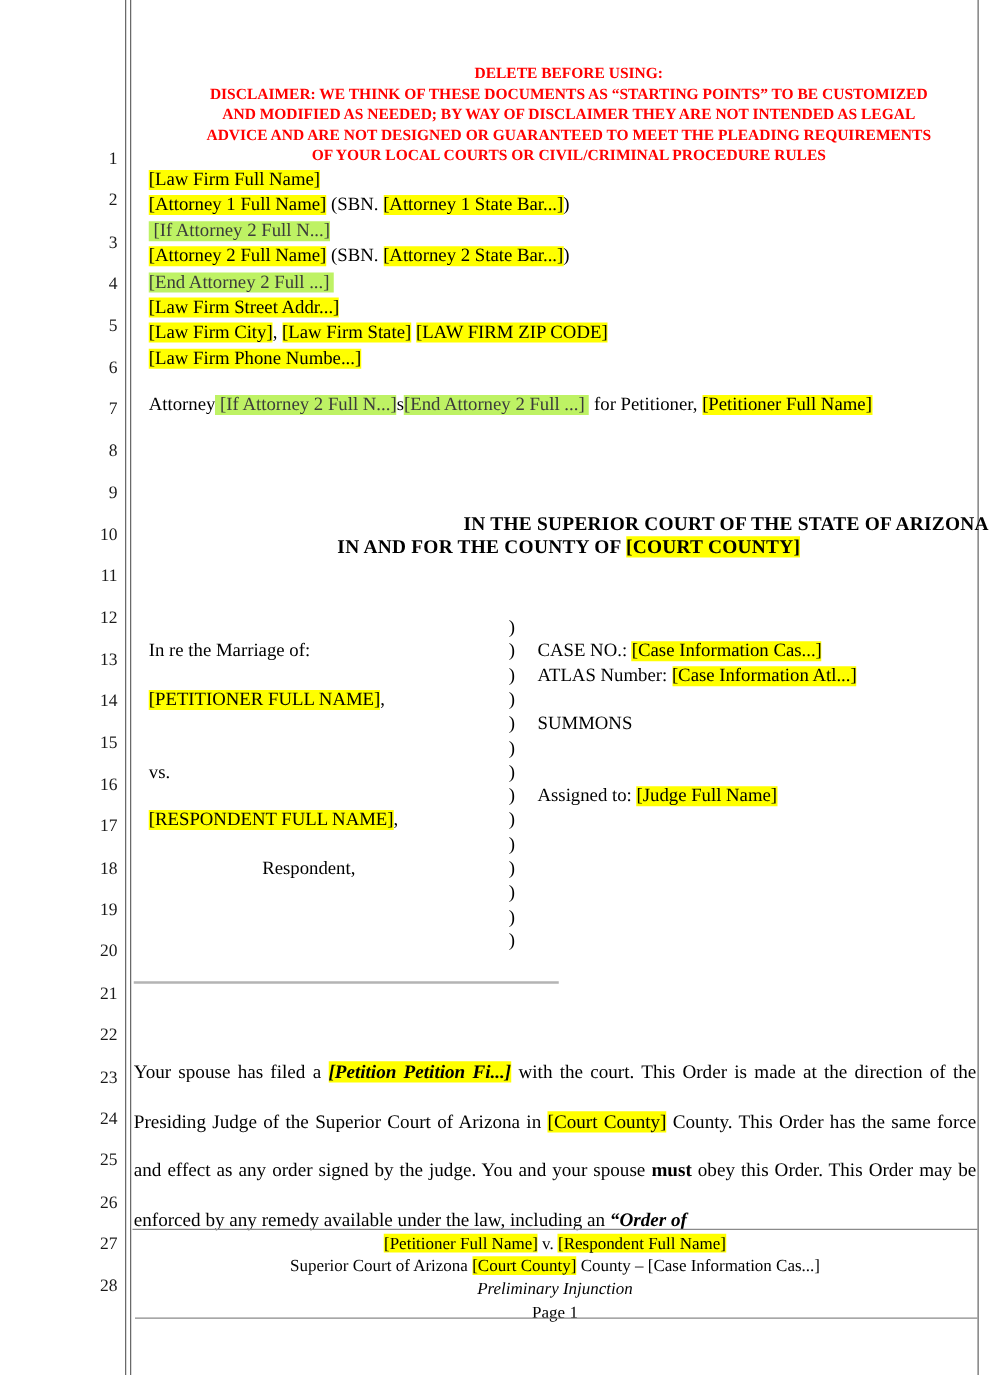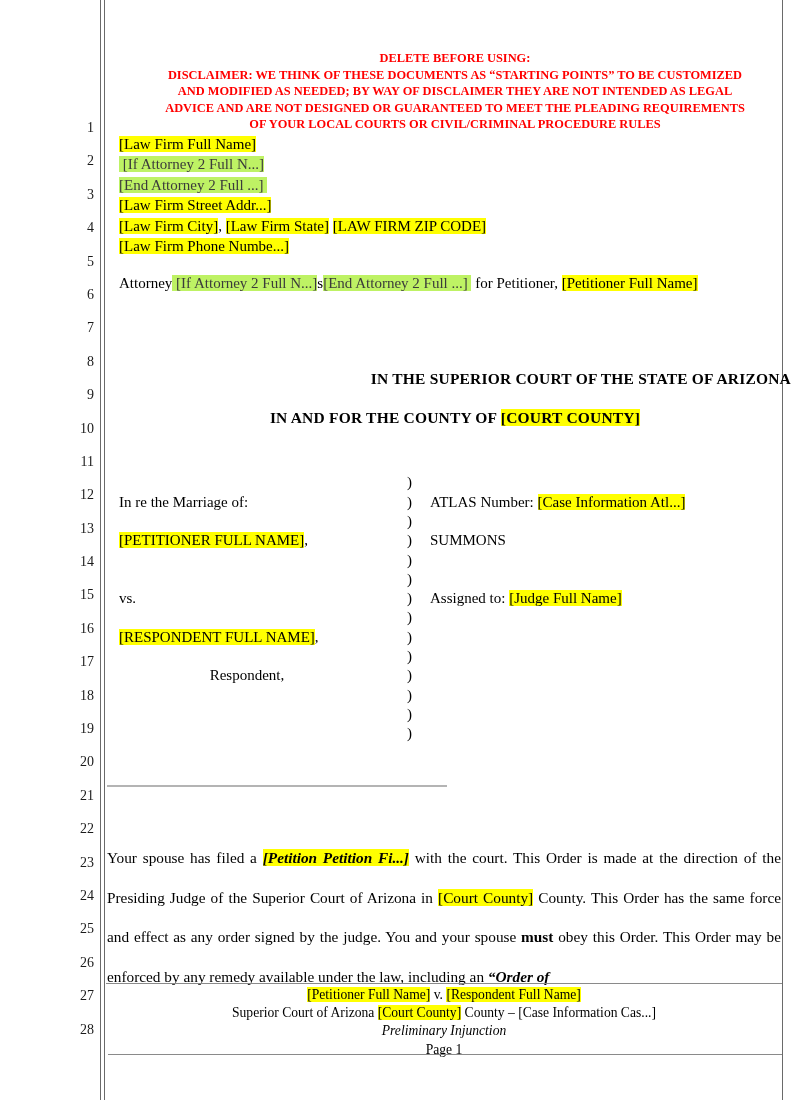--- a/index.html
+++ b/index.html
@@ -90,21 +90,21 @@
   }
 
   
   .court-title {
     text-align: center;
     font-weight: bold;
     font-size: 15.5px;
     letter-spacing: 0.2px;
   }
   .court-title-1 { margin-top: 78px; text-align: right; }
-  .court-title-2 { margin-top: 21px; }
+  .court-title-2 { }
 
   
   .caption {
     position: relative;
     margin-top: 46px;
     font-size: 15px;
     height: 270px;
   }
   .cap-left  { position: absolute; left: 0px;   width: 280px; }
   .cap-paren { position: absolute; left: 288px; width: 30px; line-height: 19.3px; }
@@ -215,21 +215,27 @@
       <span>AND MODIFIED AS NEEDED; BY WAY OF DISCLAIMER THEY ARE NOT INTENDED AS LEGAL</span><br>
       <span>ADVICE AND ARE NOT DESIGNED OR GUARANTEED TO MEET THE PLEADING REQUIREMENTS</span><br>
       <span>OF YOUR LOCAL COURTS OR CIVIL/CRIMINAL PROCEDURE RULES</span>
     </div>
 
     <div class="attorney-block">
       <div>
         <span class="hl">[Law Firm Full Name]</span>
       </div>
       <div>
+        <span class="hl">[Attorney 1 Full Name]</span><span> (SBN. </span><span class="hl">[Attorney 1 State Bar...]</span><span>)</span>
+      </div>
+      <div>
         <span class="shade">&nbsp;<span>[If Attorney 2 Full N...]</span></span>
+      </div>
+      <div>
+        <span class="hl">[Attorney 2 Full Name]</span><span> (SBN. </span><span class="hl">[Attorney 2 State Bar...]</span><span>)</span>
       </div>
       <div>
         <span class="shade"><span>[End Attorney 2 Full ...]</span>&nbsp;</span>
       </div>
       <div>
         <span class="hl">[Law Firm Street Addr...]</span>
       </div>
       <div>
         <span class="hl">[Law Firm City]</span><span>, </span><span class="hl">[Law Firm State]</span> <span class="hl">[LAW FIRM ZIP CODE]</span>
       </div>
@@ -274,20 +280,21 @@
           <div>)</div>
           <div>)</div>
           <div>)</div>
           <div>)</div>
           <div>)</div>
           <div>)</div>
         </div>
 
       <div class="cap-right">
         <div class="ln" style="height:19.3px"></div>
+        <div class="ln"><span>CASE NO.: </span><span class="hl">[Case Information Cas...]</span></div>
         <div class="ln"><span>ATLAS Number: </span><span class="hl">[Case Information Atl...]</span></div>
         <div class="ln"></div>
         <div class="ln">SUMMONS</div>
         <div class="ln"></div>
         <div class="ln"></div>
         <div class="ln"><span>Assigned to: </span><span class="hl">[Judge Full Name]</span></div>
       </div>
     </div>
 
   </div>

